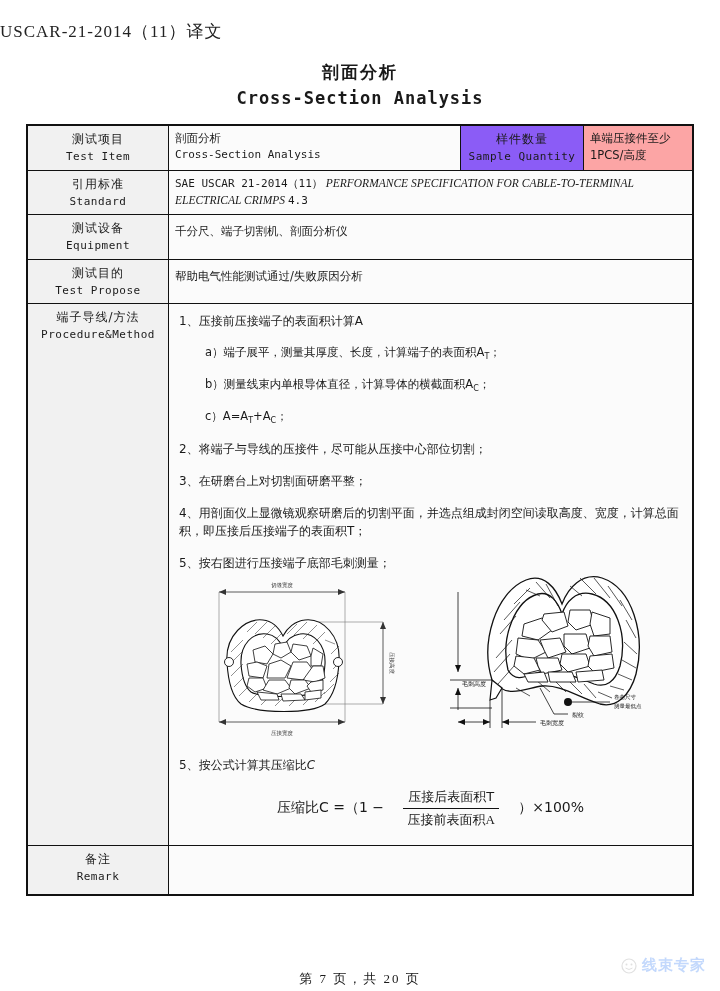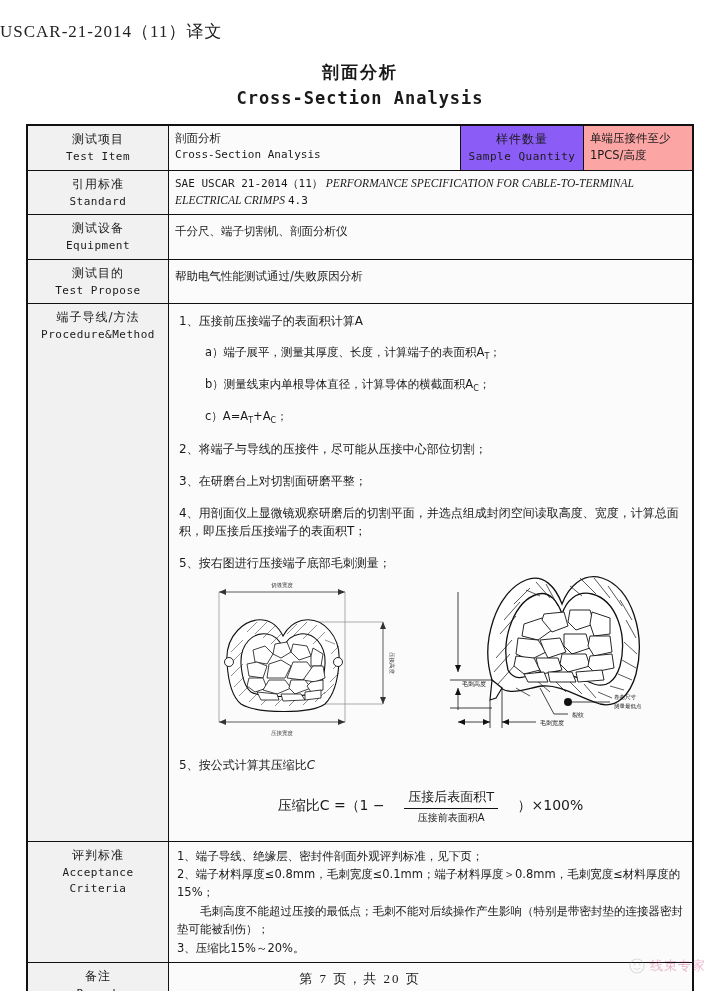--- a/index.html
+++ b/index.html
@@ -93,21 +93,21 @@
   .figwrap{position:relative;height:176px;margin:2px 0 4px 0;}
 
   .formula{
     text-align:center;
     margin:12px 0 6px 0;
     font-family:"DejaVu Sans","Liberation Sans",sans-serif;
     font-size:14px;
   }
   .frac{display:inline-block;vertical-align:middle;text-align:center;margin:0 15px;}
   .frac .num{display:block;border-bottom:1.4px solid #111;padding:0 4px 1px 4px;font-size:13px;}
-  .frac .den{display:block;padding:1px 4px 0 4px;font-size:10px;}
+  .frac .den{display:block;padding:1px 4px 0 4px;font-size:13px;font-family:Liberation Serif, serif;}
   .it{font-style:italic;}
 
   .crit{font-family:"DejaVu Sans","Liberation Sans",sans-serif;font-size:11.5px;line-height:1.6;margin:0;}
   .crit-indent{text-indent:2em;}
 
   .remark-row td{height:40px;}
 
   .footer{
     position:absolute;left:0;right:0;bottom:3px;
     text-align:center;
@@ -115,21 +115,21 @@
     font-size:13px;
     letter-spacing:2px;
   }
   .watermark{
     position:absolute;right:14px;bottom:16px;
     display:flex;align-items:center;gap:5px;
     opacity:0.30;
   }
   .wm-text{
     font-family:"DejaVu Sans","Liberation Sans",sans-serif;
-    font-size:13px;color:#be185d;letter-spacing:1px;
+    font-size:15px;color:#3b82f6;letter-spacing:1px;font-weight:bold;
   }
 </style>
 </head>
 <body>
 
 <div class="page">
 
   <div class="doc-header">USCAR-21-2014（11）译文</div>
   <div class="title-cn">剖面分析</div>
   <div class="title-en">Cross-Section Analysis</div>
@@ -385,32 +385,20 @@
           <span class="frac">
             <span class="num">压接后表面积T</span>
             <span class="den">压接前表面积A</span>
           </span>
           <span>）×100%</span>
         </div>
 
       </td>
     </tr>
 
-    <tr>
-      <td class="label">
-        <span class="lab-cn">评判标准</span>
-        <span class="lab-en">Acceptance Criteria</span>
-      </td>
-      <td class="body" colspan="3" style="padding:5px 8px;">
-        <p class="crit">1、端子导线、绝缘层、密封件剖面外观评判标准，见下页；</p>
-        <p class="crit">2、端子材料厚度≤0.8mm，毛刺宽度≤0.1mm；端子材料厚度＞0.8mm，毛刺宽度≤材料厚度的15%；</p>
-        <p class="crit crit-indent">毛刺高度不能超过压接的最低点；毛刺不能对后续操作产生影响（特别是带密封垫的连接器密封垫可能被刮伤）；</p>
-        <p class="crit">3、压缩比15%～20%。</p>
-      </td>
-    </tr>
 
     <tr class="remark-row">
       <td class="label">
         <span class="lab-cn">备注</span>
         <span class="lab-en">Remark</span>
       </td>
       <td class="body" colspan="3"></td>
     </tr>
 
   </tbody>

